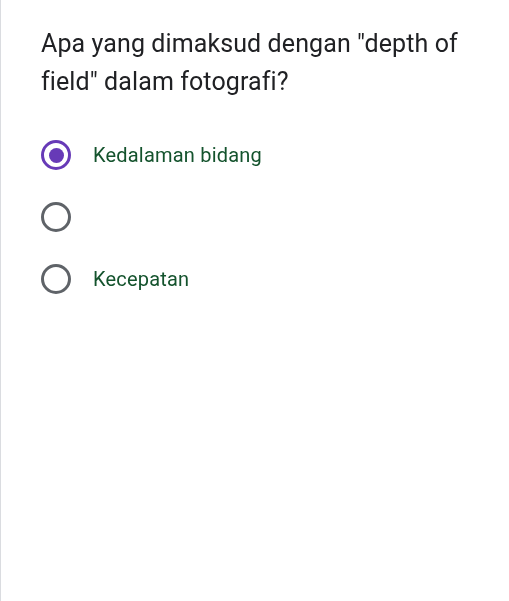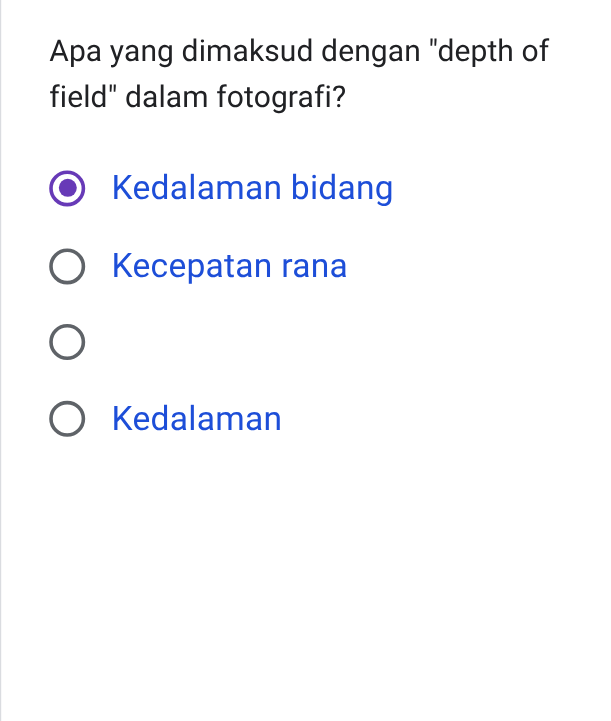--- a/index.html
+++ b/index.html
@@ -61,56 +61,50 @@
       width: 15px;
       height: 15px;
       border-radius: 50%;
       background: #673ab7;
       display: none;
     }
     .radio-outer.selected .radio-inner {
       display: block;
     }
     .option-label {
-      font-size: 28px;
-      color: #1d4ed8;
+      font-size: 20px;
+      color: #14532d;
       letter-spacing: 0.2px;
     }
   </style>
 </head>
 <body>
 
 <div class="container">
   <div class="question-text">Apa yang dimaksud dengan "depth of field" dalam fotografi?</div>
   <div class="options">
 
     <div class="option">
       <div class="radio">
         <div class="radio-outer selected">
             <div class="radio-inner"></div>
           </div>
       </div>
       <span class="option-label">Kedalaman bidang</span>
     </div>
 
-    <div class="option">
-      <div class="radio">
-        <div class="radio-outer"></div>
-      </div>
-      <span class="option-label">Kecepatan rana</span>
-    </div>
 
     <div class="option">
       <div class="radio">
         <div class="radio-outer"></div>
       </div>
     </div>
 
 
     <div class="option">
       <div class="radio">
         <div class="radio-outer"></div>
       </div>
-      <span class="option-label">Kedalaman</span>
+      <span class="option-label">Kecepatan</span>
     </div>
 
   </div>
 </div>
 
 </body></html>

